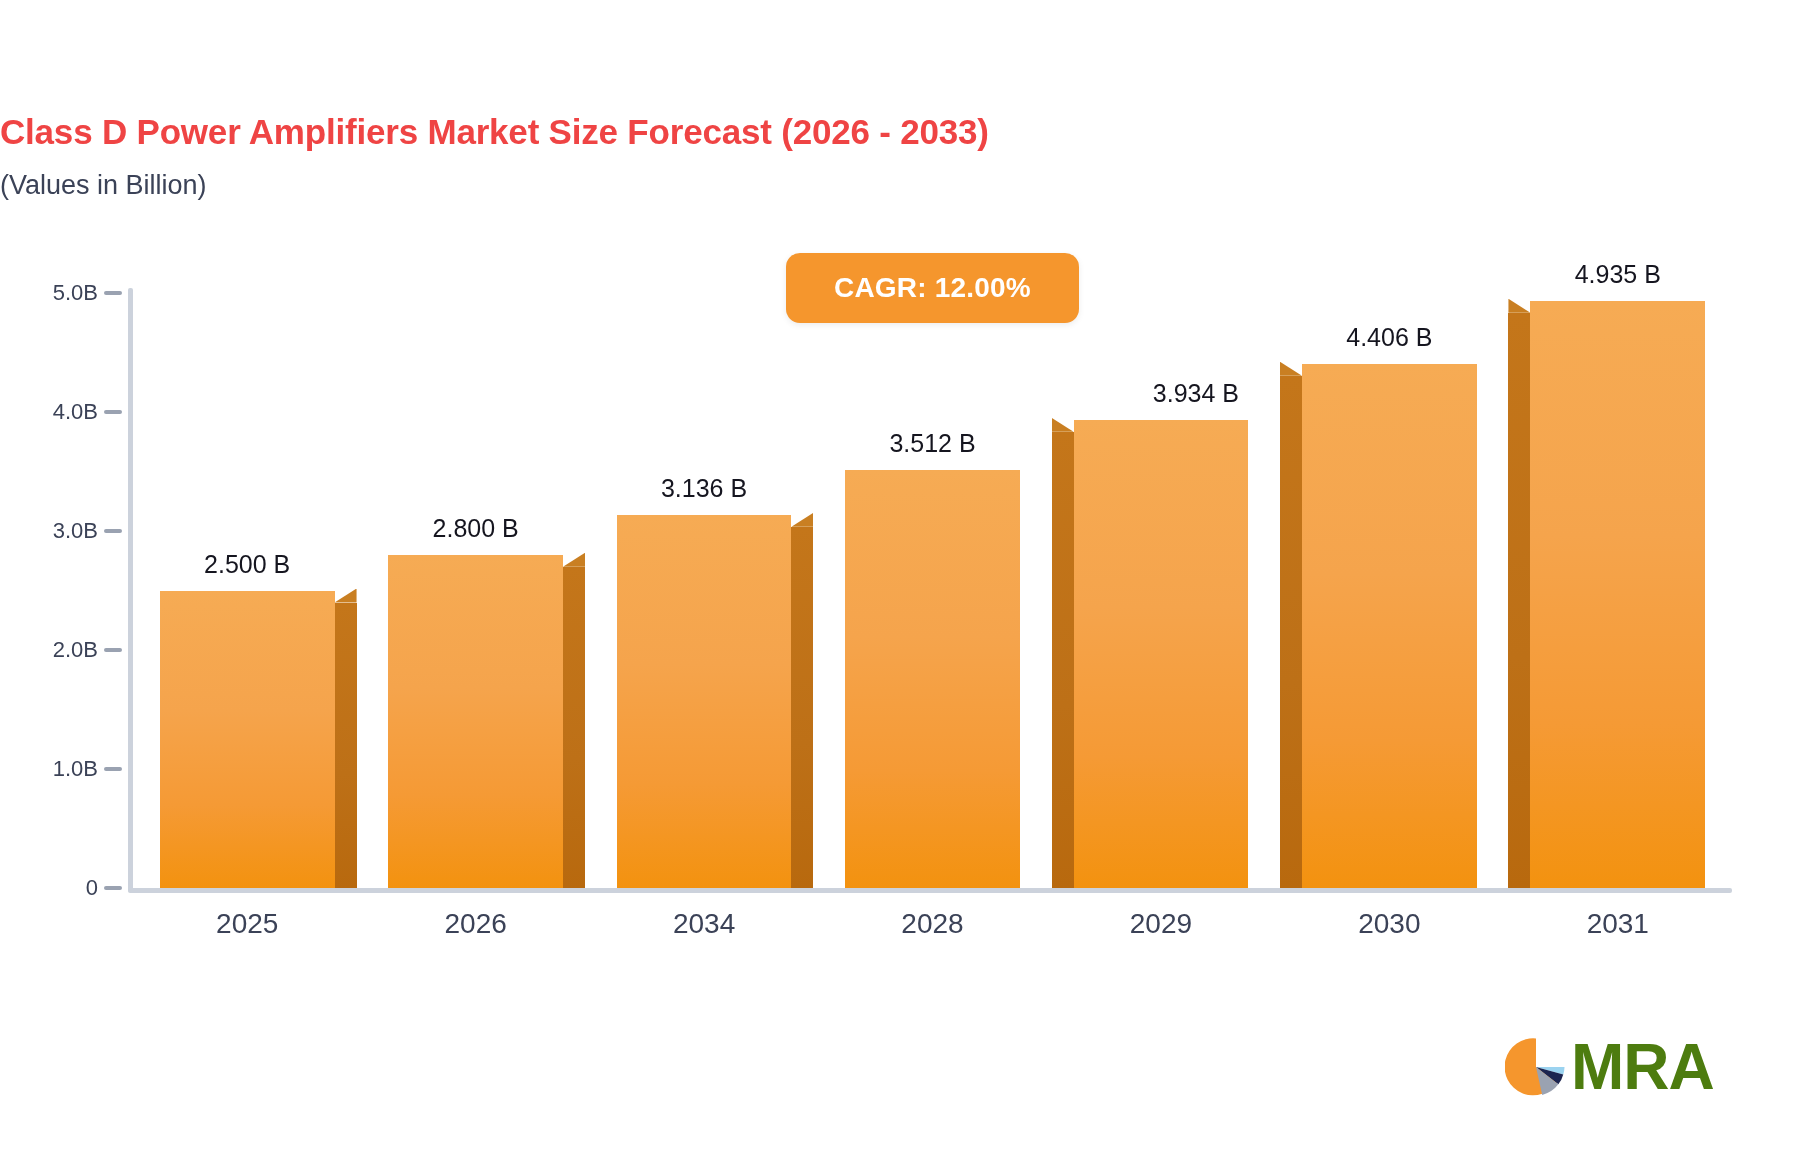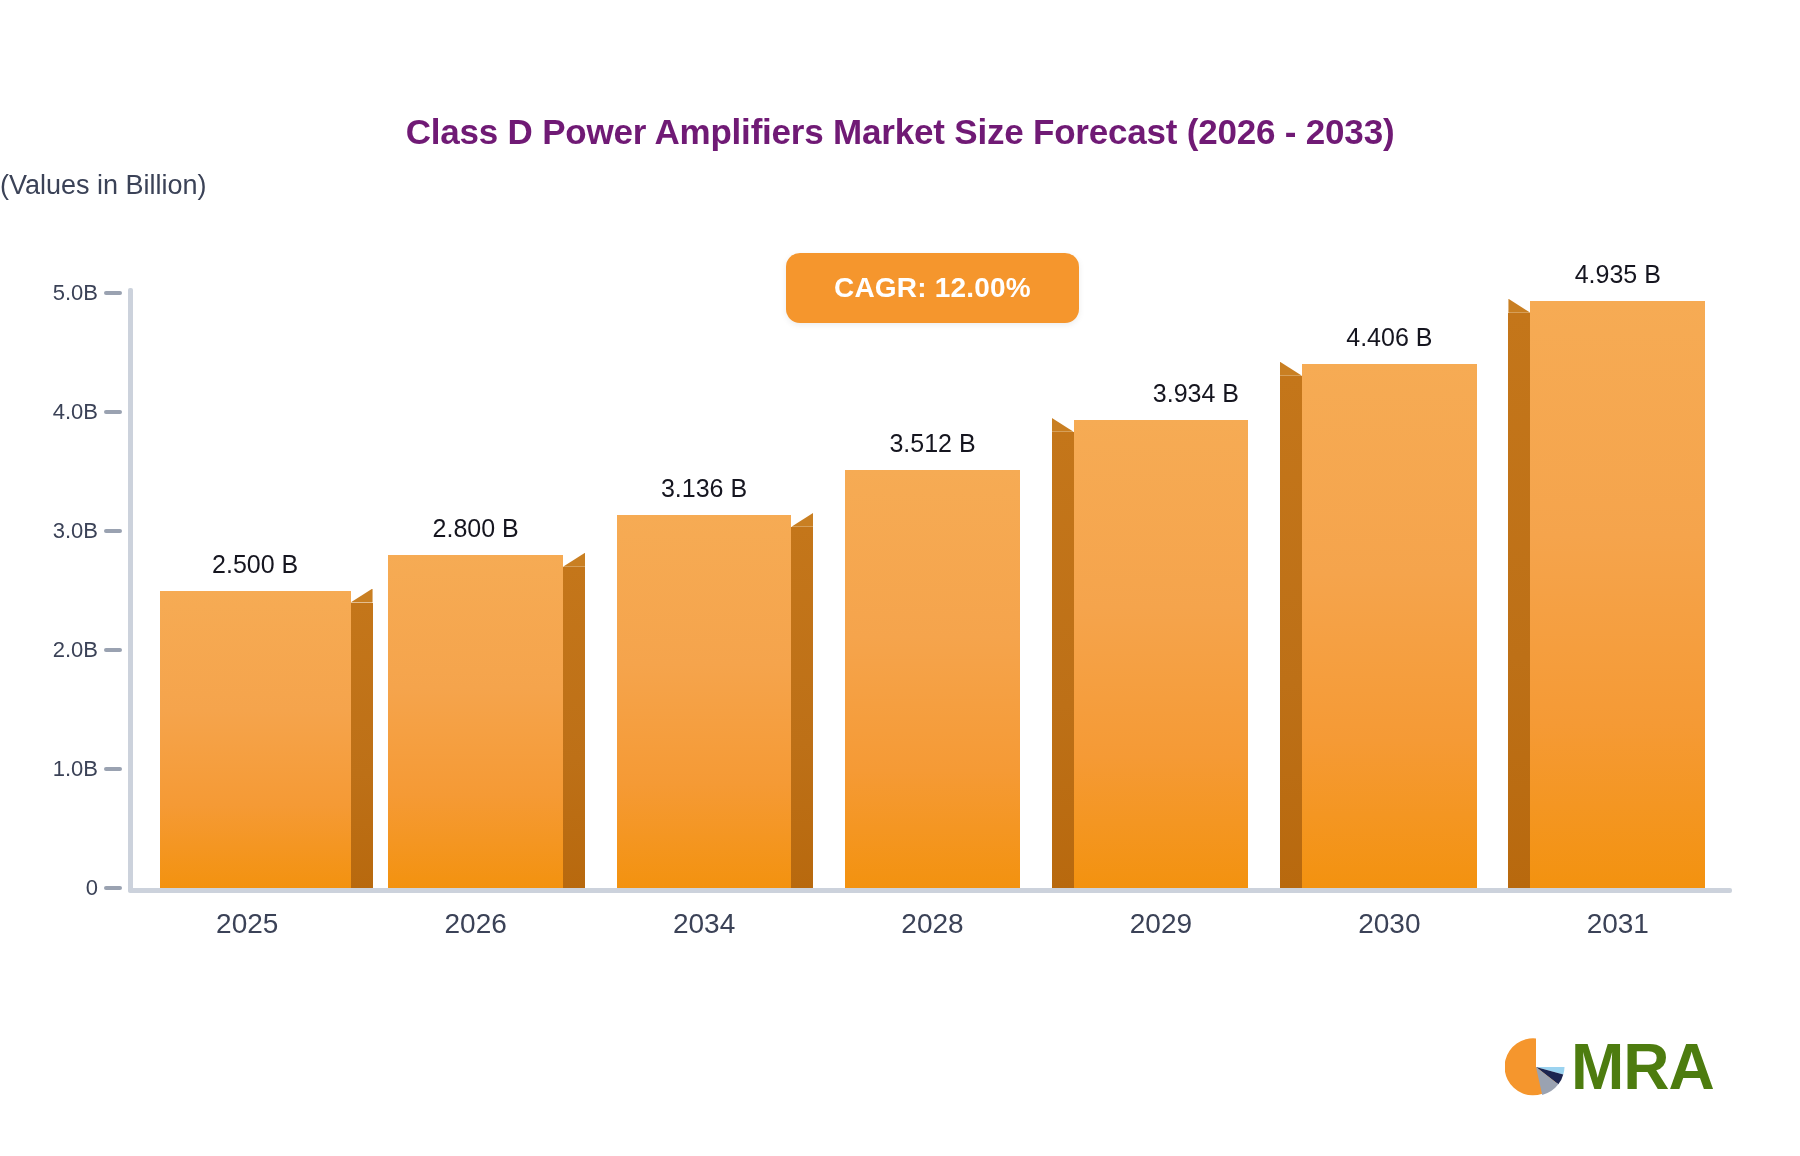--- a/index.html
+++ b/index.html
@@ -19,24 +19,23 @@
     height: 1156px;
     background: #ffffff;
   }
 
   
   #chart-title {
     position: absolute;
     top: 112px;
     left: 0;
     width: 1800px;
-    text-align: center;
     font-size: 35px;
     font-weight: bold;
-    color: #701a75;
+    color: #ef4444;
     letter-spacing: -0.2px;
     white-space: nowrap;
   }
   #chart-subtitle {
     position: absolute;
     top: 170px;
     left: 0;
     width: 1800px;
     font-size: 27px;
     font-weight: normal;
@@ -207,21 +206,21 @@
         <div class="ytick-label" style="top: 650px;">2.0B</div>
         <div class="ytick-dash" style="top: 650px;"></div>
         <div class="ytick-label" style="top: 531px;">3.0B</div>
         <div class="ytick-dash" style="top: 531px;"></div>
         <div class="ytick-label" style="top: 412px;">4.0B</div>
         <div class="ytick-dash" style="top: 412px;"></div>
         <div class="ytick-label" style="top: 293px;">5.0B</div>
         <div class="ytick-dash" style="top: 293px;"></div>
       </div>
     <div id="bars">
-        <div class="bar-group" style="left: 159.84px; width: 174.748px; top: 574.5px; height: 313.5px; bottom: auto; padding-left: 16px;">
+        <div class="bar-group" style="left: 159.84px; width: 174.748px; top: 574.5px; height: 313.5px; bottom: auto;">
           <div class="bar-face" style="height: 297.5px;"></div>
           <div class="bar-side right" style="height: 285.5px;"></div>
           <div class="bar-top right" style="bottom: 285.5px;"></div>
           <div class="bar-value-label" style="bottom: 309.5px;">2.500 B</div>
         </div>
         <div class="bar-group" style="left: 388.269px; width: 174.748px; top: 538.8px; height: 349.2px; bottom: auto;">
           <div class="bar-face" style="height: 333.2px;"></div>
           <div class="bar-side right" style="height: 321.2px;"></div>
           <div class="bar-top right" style="bottom: 321.2px;"></div>
           <div class="bar-value-label" style="bottom: 345.2px;">2.800 B</div>

